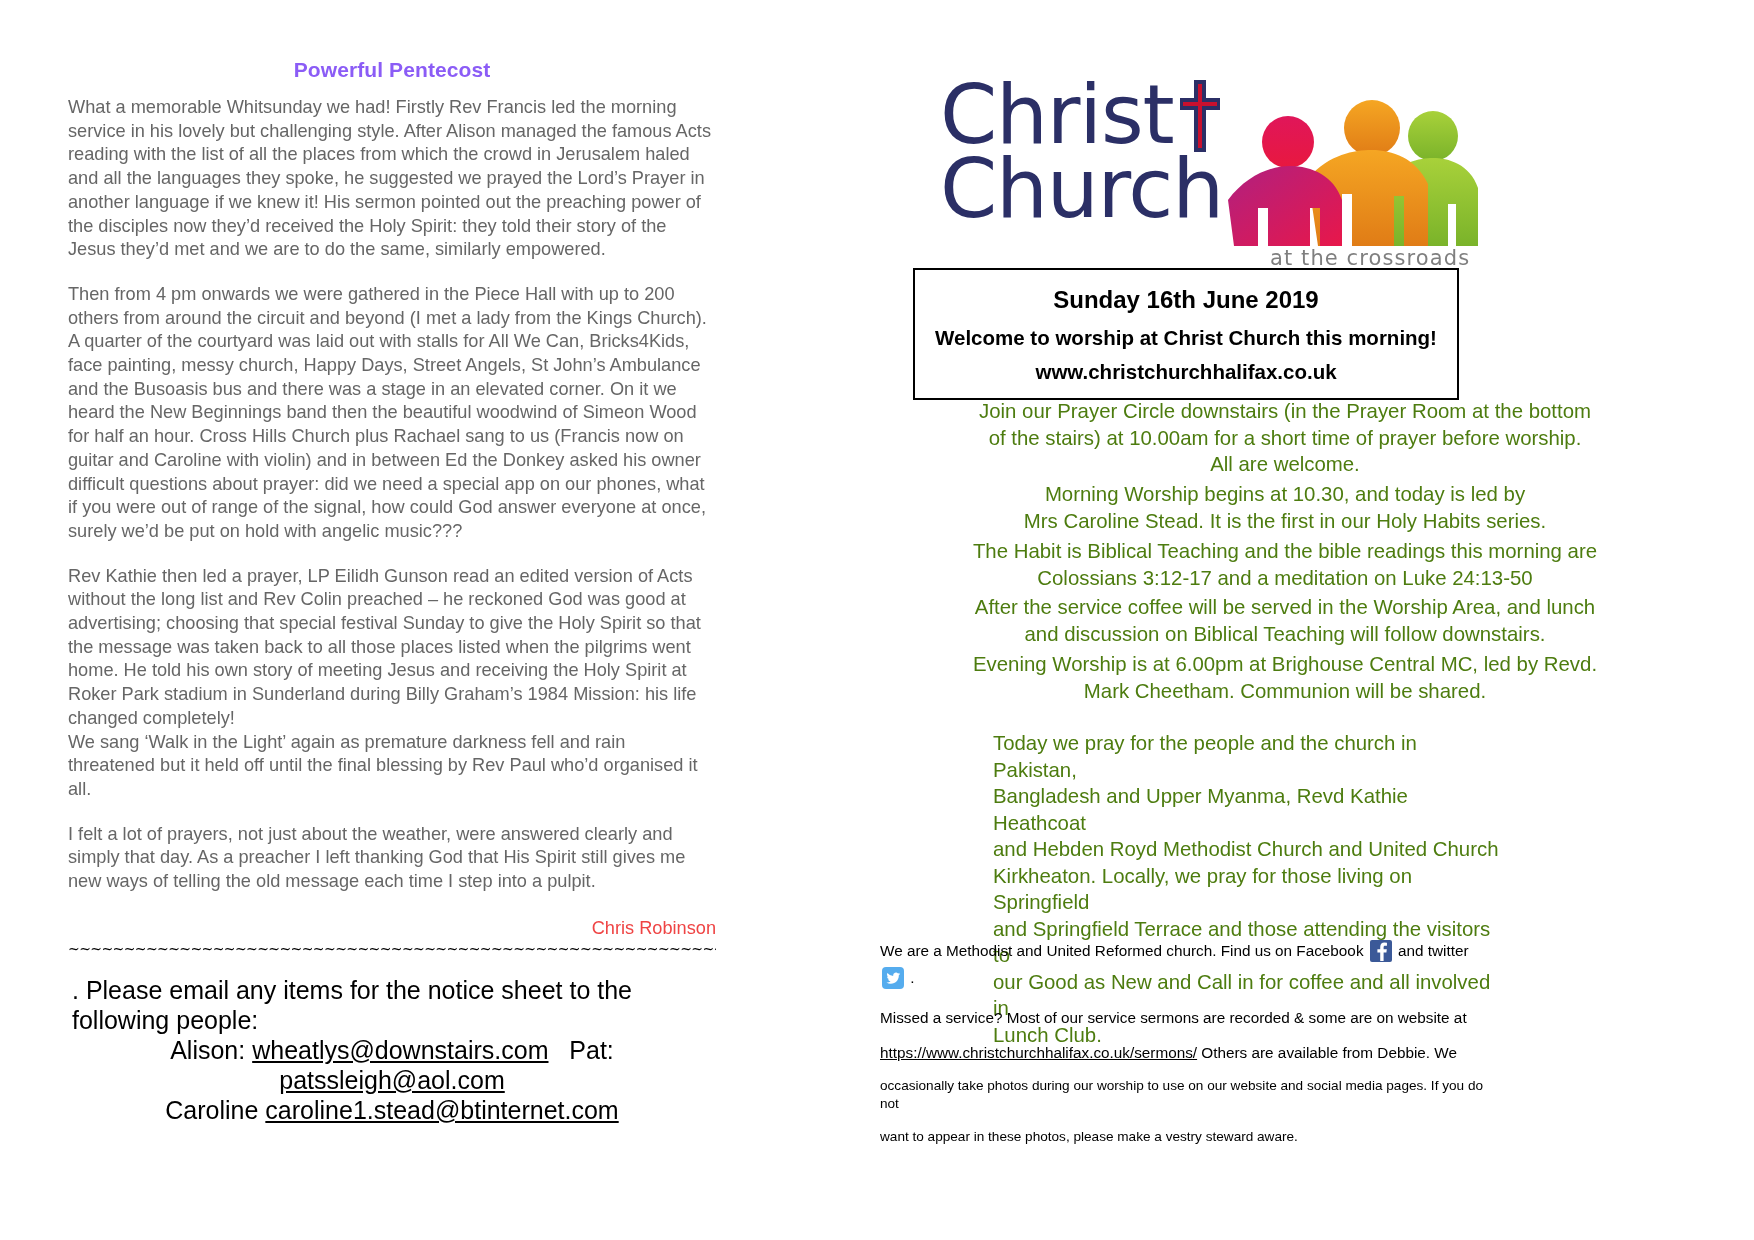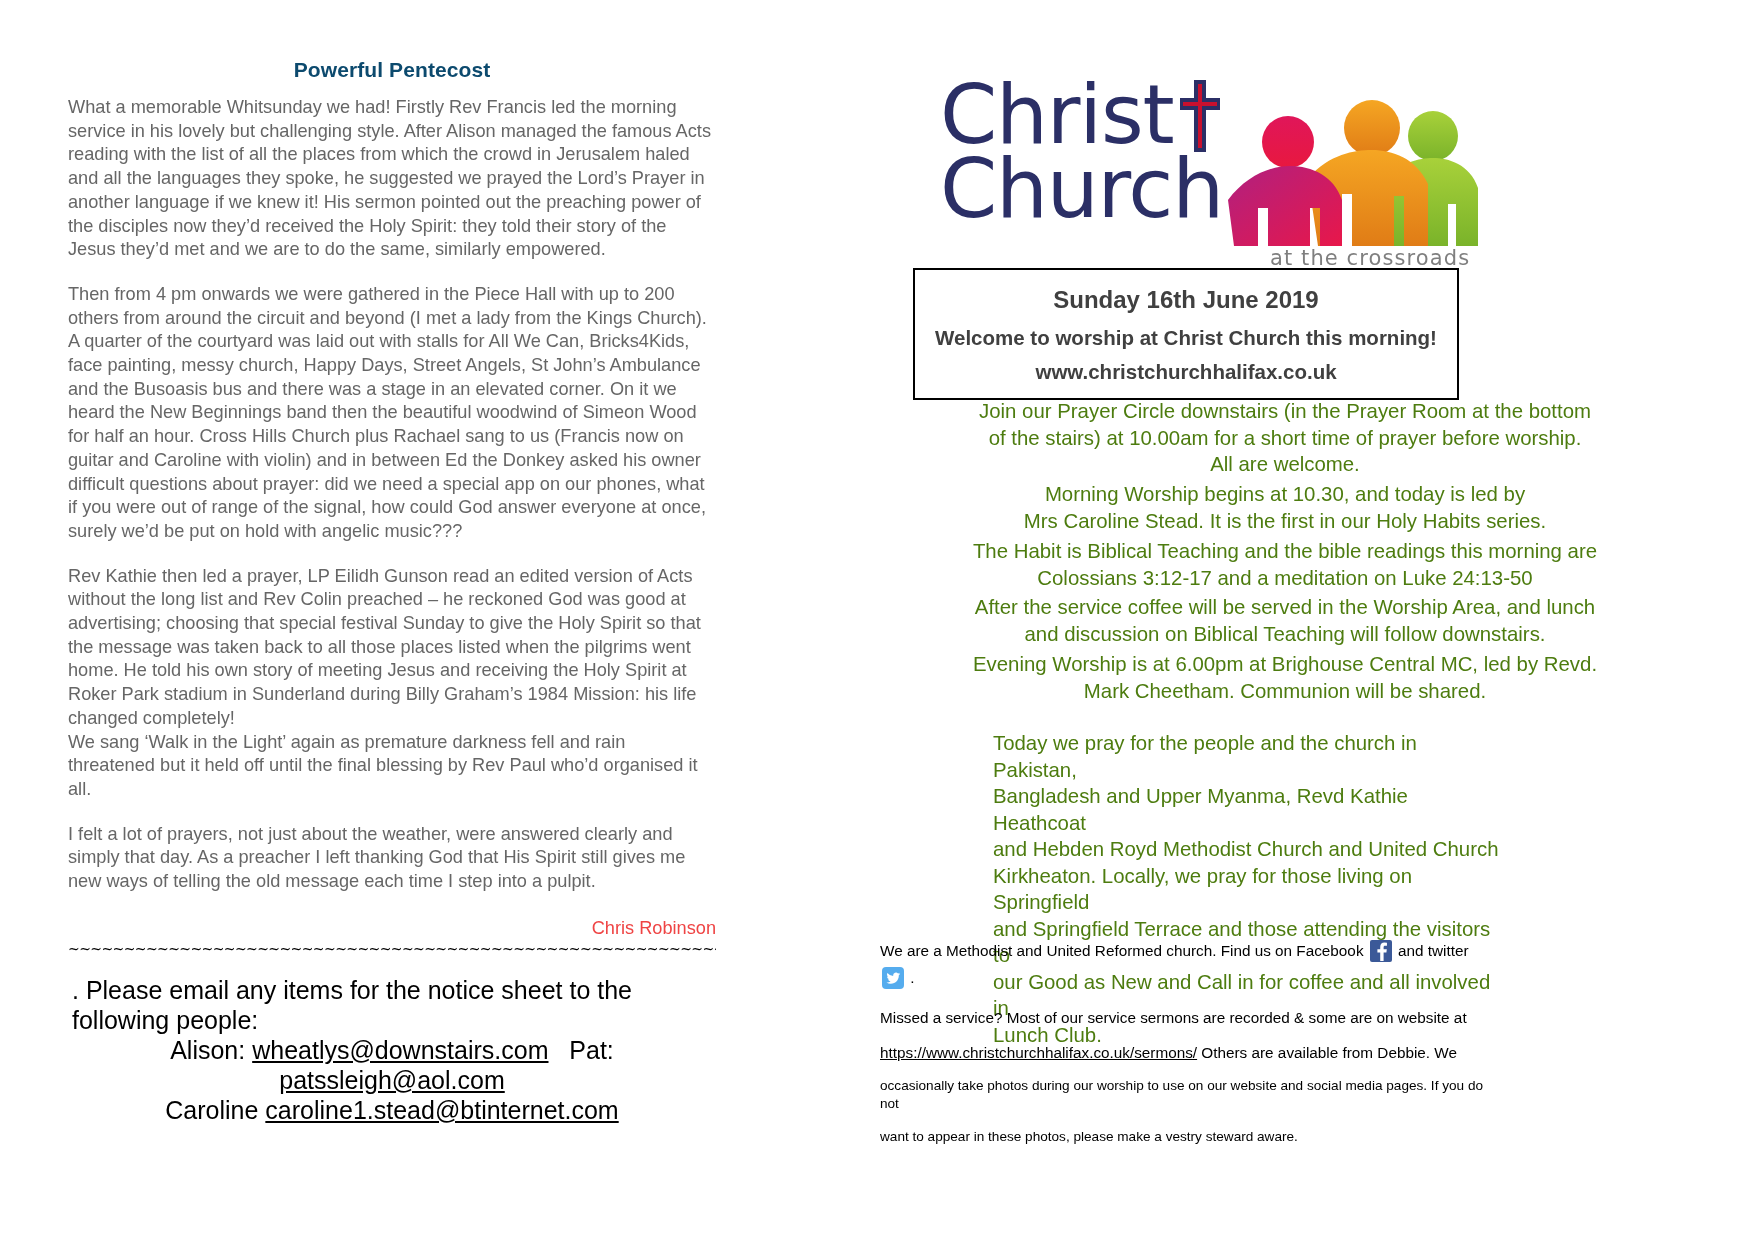--- a/index.html
+++ b/index.html
@@ -18,21 +18,21 @@
   
   #left-column {
     position: absolute;
     left: 68px;
     top: 58px;
     width: 648px;
   }
   .article-title {
     font-size: 21px;
     font-weight: bold;
-    color: #0c4a6e;
+    color: #8b5cf6;
     text-align: center;
     margin: 0 0 14px 0;
     letter-spacing: .1px;
   }
   .article-para {
     font-size: 18.2px;
     line-height: 23.7px;
     color: #666666;
     margin: 0;
     white-space: pre-line;
@@ -115,21 +115,21 @@
     left: 68px;
     top: 268px;
     width: 546px;
     border: 2.5px solid #000;
     box-sizing: border-box;
     padding: 12px 10px 14px 10px;
     text-align: center;
   }
   .date-box-line {
     font-weight: bold;
-    color: #404040;
+    color: #000000;
     margin: 0;
   }
   #date-line    { font-size: 24px; padding: 4px 0 12px; }
   #welcome-line { font-size: 20.5px; padding-bottom: 10px; }
   #website-line { font-size: 20.5px; }
 
   
   .rc-para {
     font-size: 20.4px;
     line-height: 26.5px;

